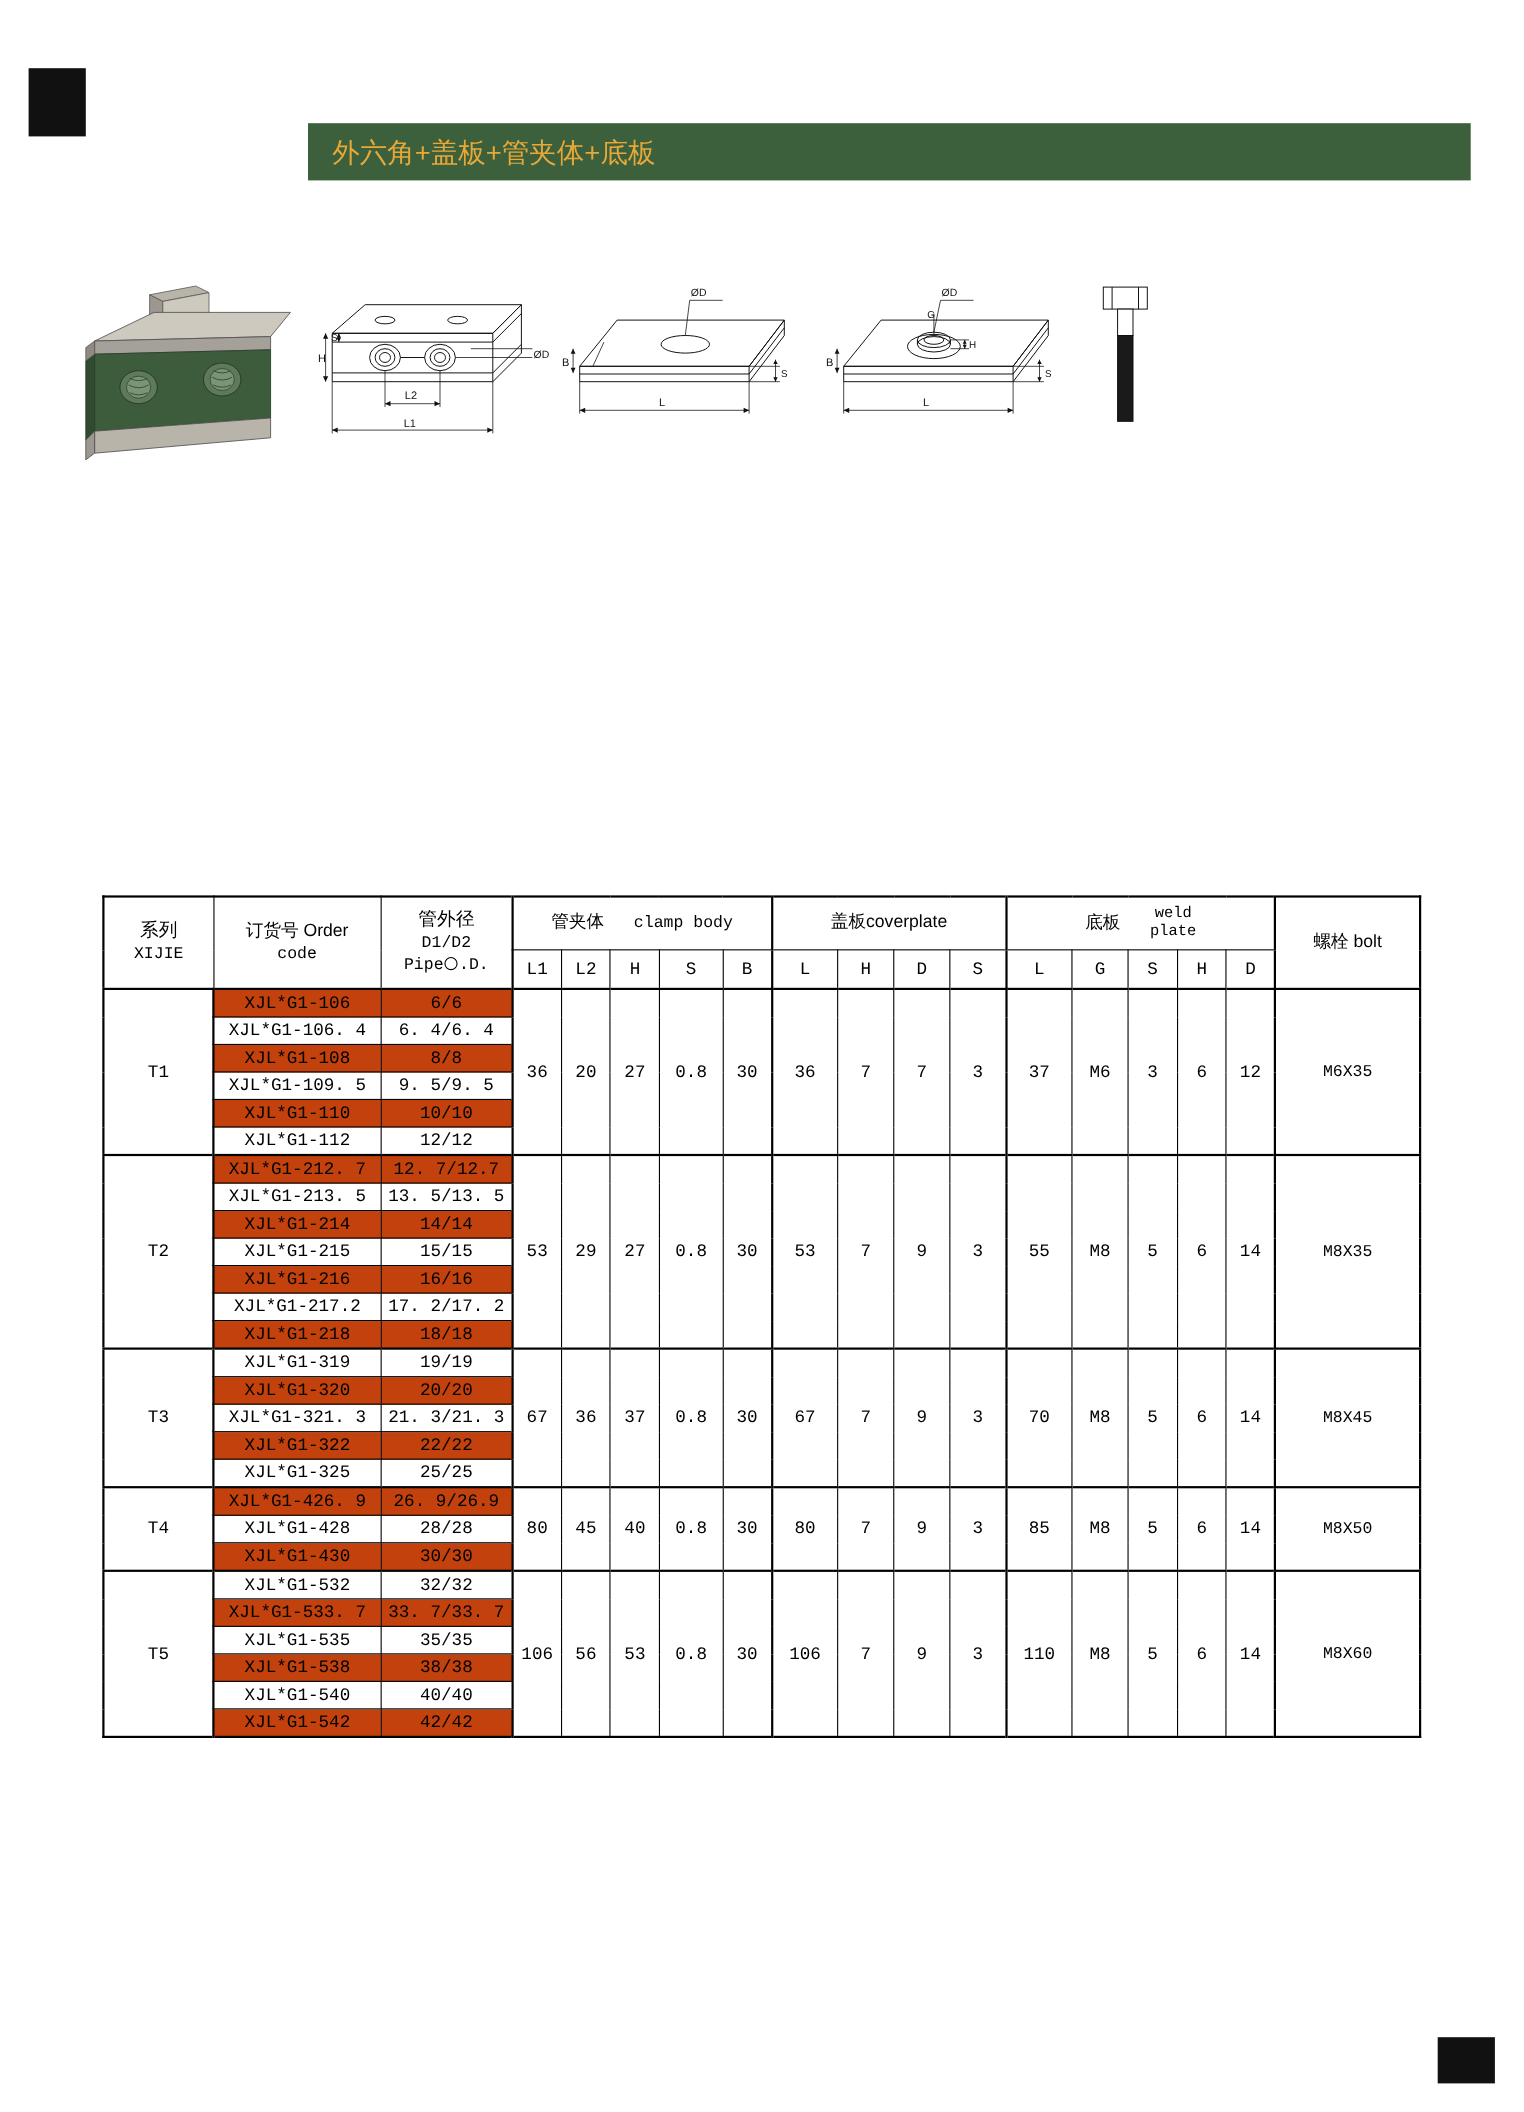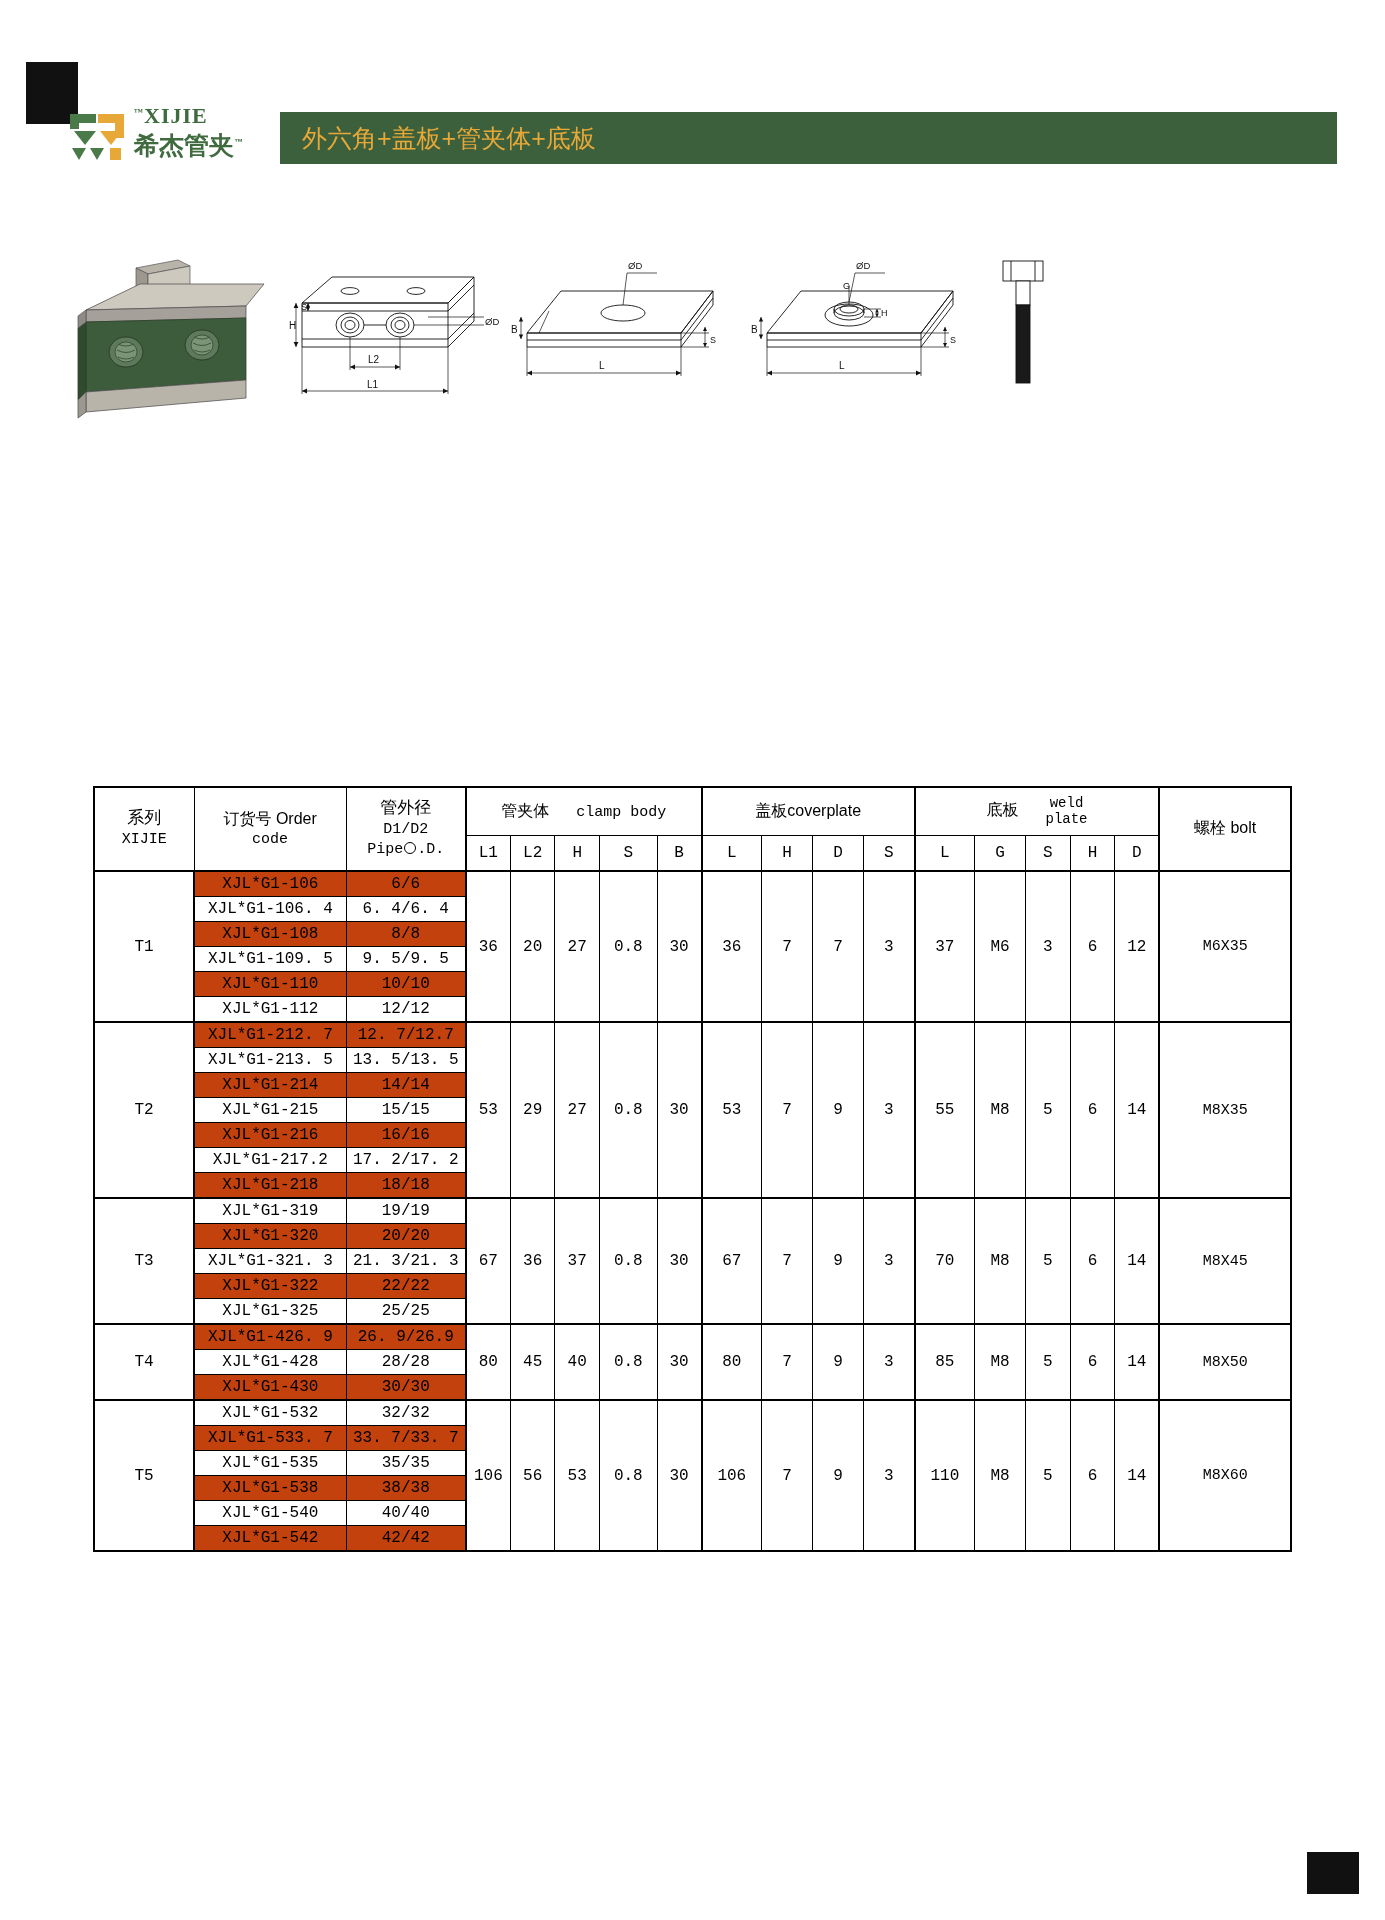--- a/index.html
+++ b/index.html
@@ -19,21 +19,21 @@
   .tm{font-size:9px;vertical-align:super;color:#3f6b3f;}
   #titlebar{position:absolute;left:280px;top:12px;width:1057px;height:52px;background:#3c603c;display:flex;align-items:center;}
   #titlebar .cn{color:#e8a838;font-size:25px;padding-left:22px;letter-spacing:0px;}
   #titlebar .en{color:#e0a040;font-size:21px;padding-left:10px;}
 
   
   #drawings{position:absolute;left:0;top:255px;width:1385px;height:220px;}
   .dwg{position:absolute;}
 
   
-  #spec-table-wrap{position:absolute;left:93px;top:786px;width:1200px;}
+  #spec-table-wrap{position:absolute;left:93px;top:814px;width:1200px;}
   table.spec{border-collapse:collapse;font-family:"Liberation Mono","DejaVu Sans Mono",monospace;width:1199px;}
   table.spec td,table.spec th{border:1px solid #000;text-align:center;vertical-align:middle;font-weight:normal;color:#000;padding:0;}
   table.spec{border:2px solid #000;}
   .hd{font-size:15px;line-height:1.35;}
   .hd .cn{font-family:"Liberation Sans",sans-serif;font-size:17px;}
   .hd .cnsm{font-family:"Liberation Sans",sans-serif;font-size:16px;}
   .sub{font-size:16px;height:34px;}
   .series-cell{font-size:16px;border-right:2px solid #000 !important;}
   .code-cell{font-size:16px;height:24px;text-align:left;padding-left:7px;letter-spacing:0px;}
   .od-cell{font-size:16px;height:24px;border-right:2px solid #000 !important;}
@@ -47,35 +47,20 @@
   .ring{display:inline-block;width:10px;height:10px;border:1.6px solid #000;border-radius:50%;vertical-align:-1px;margin:0 1px;}
 </style>
 </head>
 <body>
 
 <div class="corner-mark" id="corner-tl"></div>
 <div class="corner-mark" id="corner-br"></div>
 
 <div id="header">
 
-  <div id="logo">
-    <svg class="logo-mark" viewBox="0 0 62 56">
-      <path d="M2 8 h26 v9 h-17 v6 h-9 z" fill="#4a7a4a"></path>
-      <path d="M30 8 h26 v24 h-9 v-15 h-17 z" fill="#e8a838"></path>
-      <path d="M6 25 h22 l-11 14 z" fill="#4a7a4a"></path>
-      <path d="M32 25 h22 l-11 14 z" fill="#e8a838"></path>
-      <path d="M4 42 h14 l-7 12 z" fill="#4a7a4a"></path>
-      <path d="M22 42 h14 l-7 12 z" fill="#4a7a4a"></path>
-      <rect x="42" y="42" width="11" height="12" fill="#e8a838"></rect>
-    </svg>
-    <div class="logo-text">
-      <div class="logo-en"><span class="tm">™</span><span>XIJIE</span></div>
-      <div class="logo-cn"><span>希杰管夹</span><span class="tm">™</span></div>
-    </div>
-  </div>
 
   <div id="titlebar">
     <span class="cn">外六角+盖板+管夹体+底板</span>
   </div>
 </div>
 
 <div id="drawings">
 
   <svg class="dwg" style="left:50px;top:-15px;" width="230" height="185" viewBox="0 0 230 185">
     <polygon points="86,28 128,20 140,26 98,34" fill="#b8b4aa" stroke="#555" stroke-width="0.7"></polygon>

